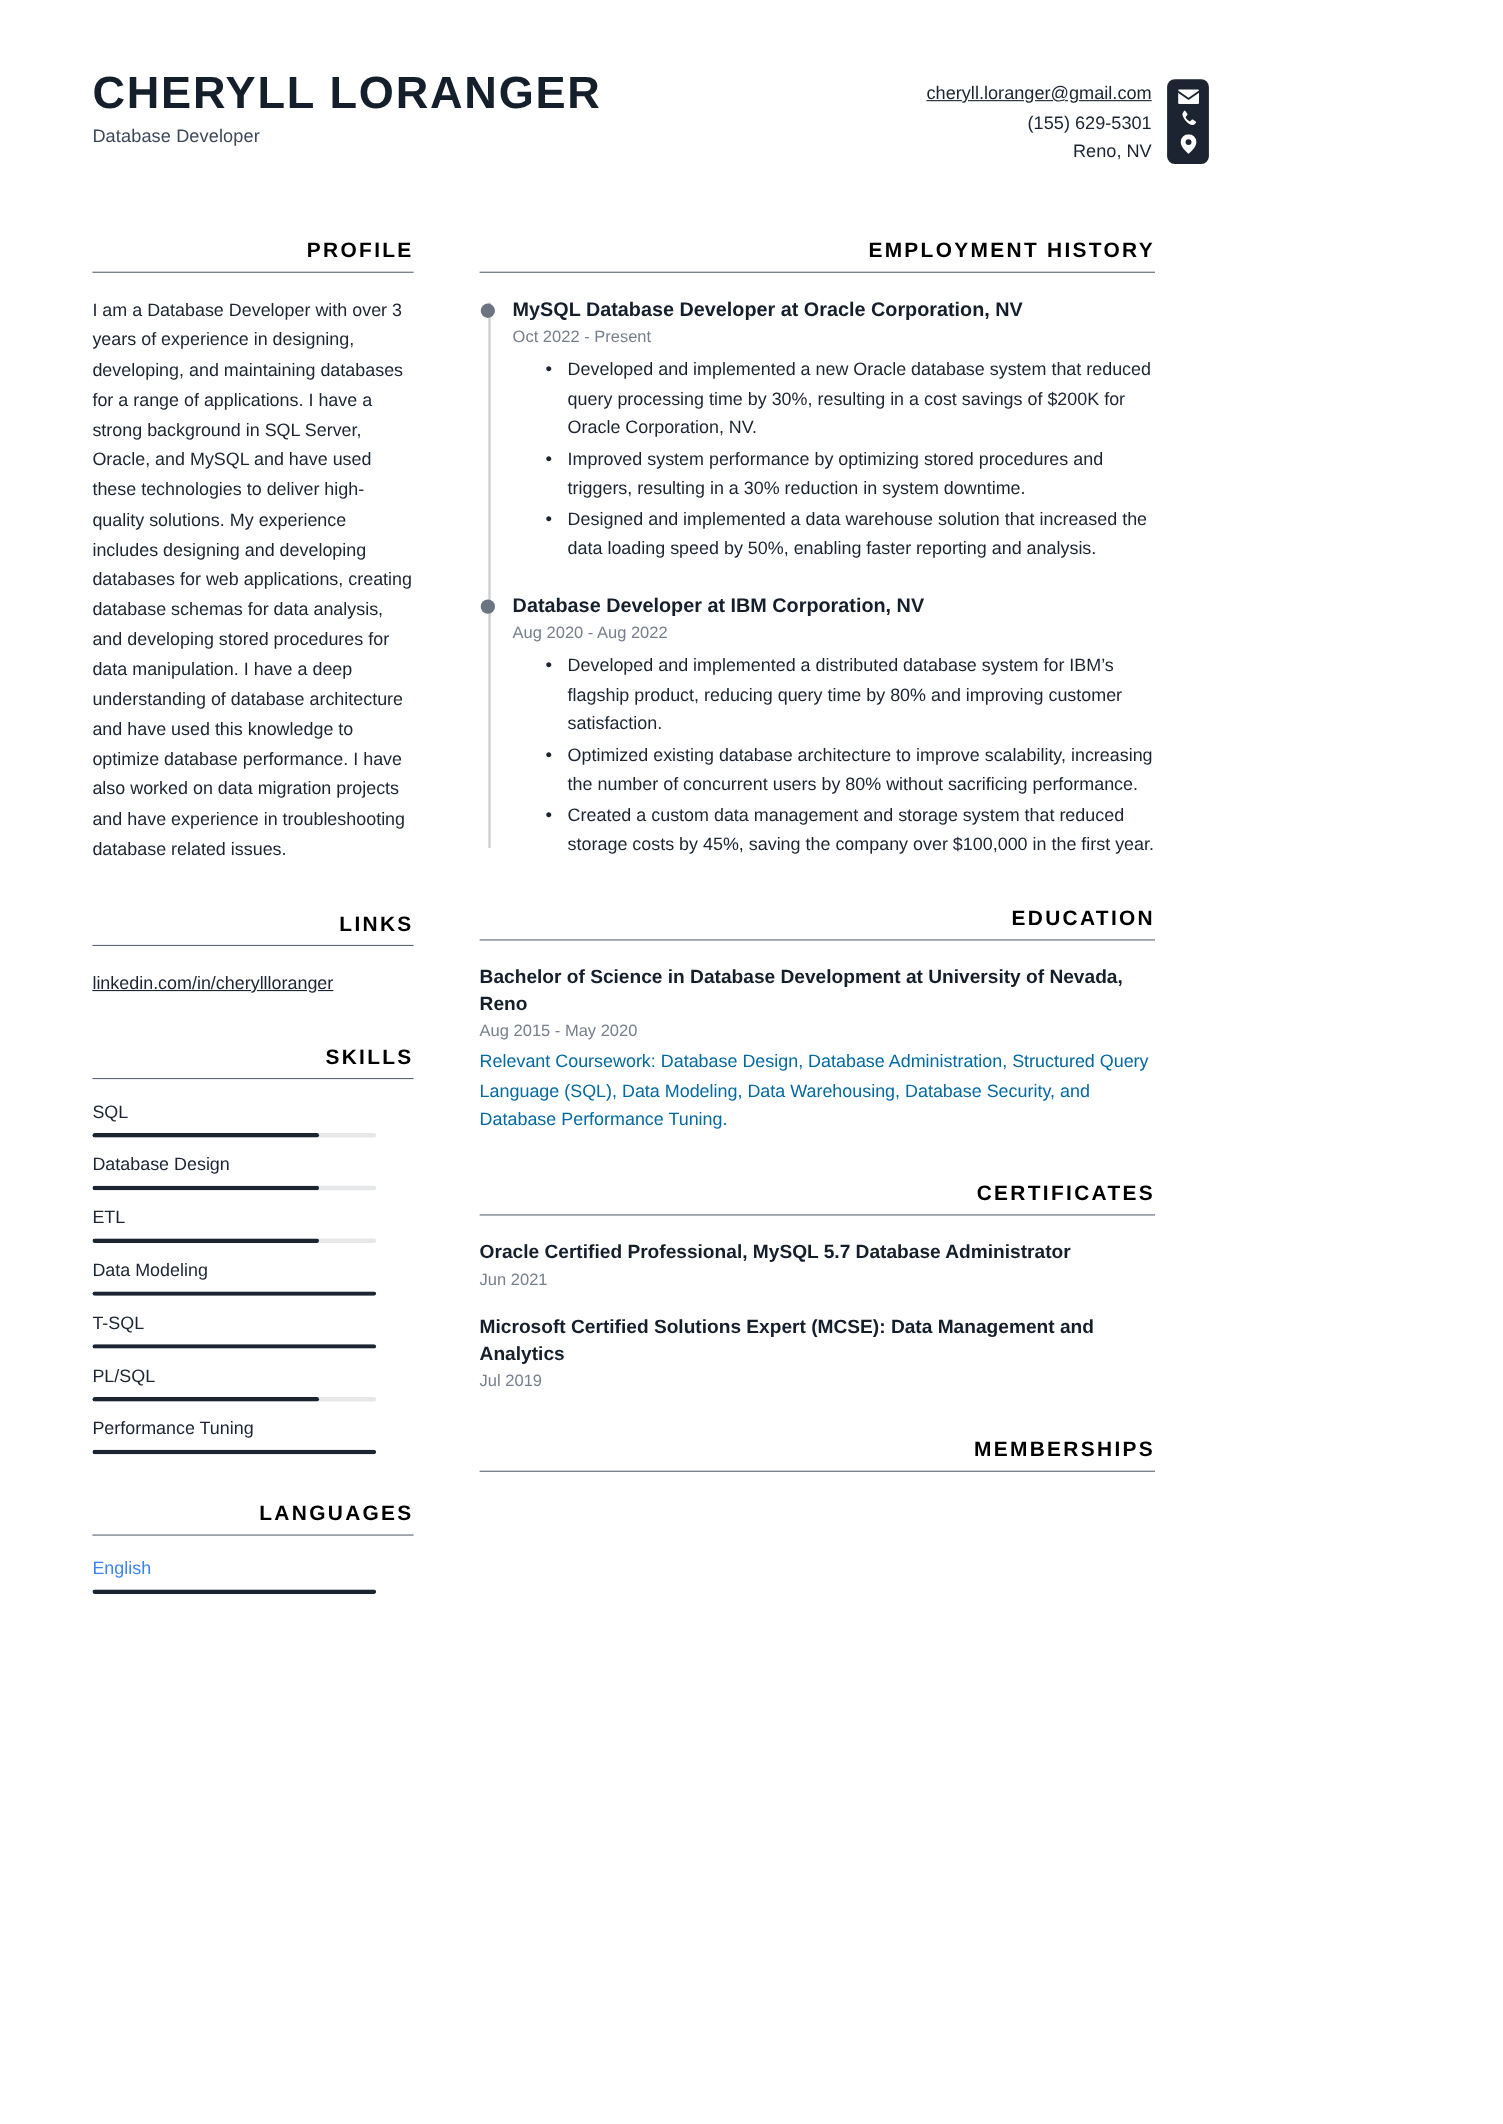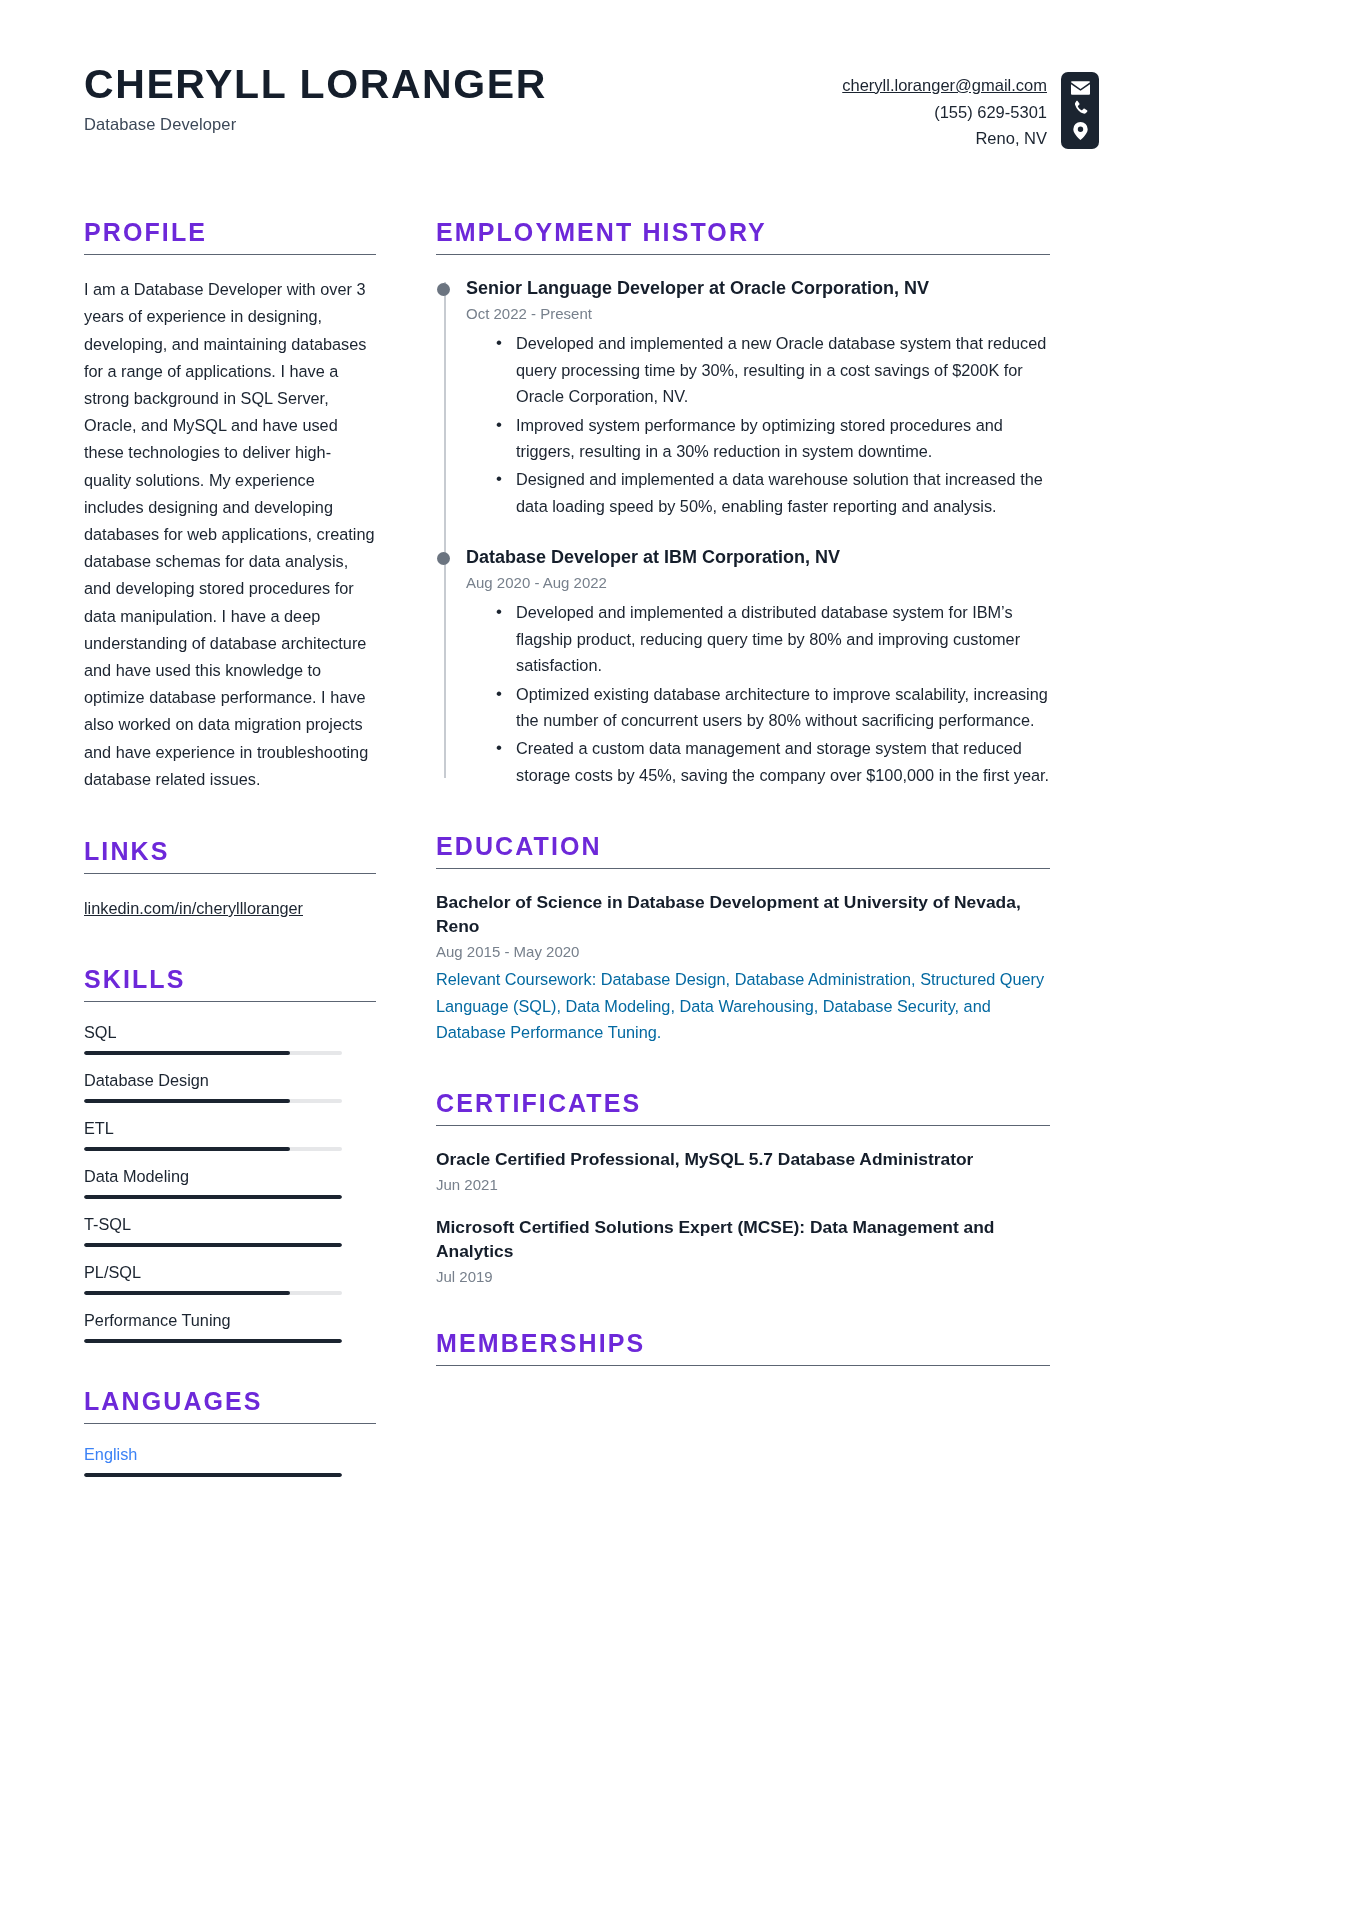--- a/index.html
+++ b/index.html
@@ -72,25 +72,26 @@
     display: flex;
     padding: 0 0 0 84px;
     margin-top: 66px;
   }
   .sidebar { width: 292px; flex: none; }
   .gutter  { width: 60px; flex: none; }
   .main    { width: 614px; flex: none; }
 
   
   .sec-title {
-    font-size: 25px;
+    font-size: 19px;
     font-weight: 700;
     letter-spacing: 2.1px;
-    color: #6d28d9;
+    color: #000000;
     text-transform: uppercase;
+    text-align: right;
   }
   .sec-rule {
     border-bottom: 1.6px solid #5c6573;
     margin-top: 7px;
     margin-bottom: 21px;
   }
   .sec { margin-bottom: 44px; }
 
   
   .profile-text {
@@ -343,21 +344,21 @@
     <div class="main">
 
       <div class="sec">
         <div class="sec-title">EMPLOYMENT HISTORY</div>
         <div class="sec-rule"></div>
         <div class="timeline">
           <div class="timeline-line"></div>
           <div id="jobs-list">
               <div class="job">
                 <span class="job-dot"></span>
-                <div class="job-head">Senior Language Developer at Oracle Corporation, NV</div>
+                <div class="job-head">MySQL Database Developer at Oracle Corporation, NV</div>
                 <div class="job-date">Oct 2022 - Present</div>
                 <ul class="job-bullets">
                   <li>Developed and implemented a new Oracle database system that reduced query processing time by 30%, resulting in a cost savings of $200K for Oracle Corporation, NV.</li>
                   <li>Improved system performance by optimizing stored procedures and triggers, resulting in a 30% reduction in system downtime.</li>
                   <li>Designed and implemented a data warehouse solution that increased the data loading speed by 50%, enabling faster reporting and analysis.</li>
                 </ul>
               </div>
               <div class="job">
                 <span class="job-dot"></span>
                 <div class="job-head">Database Developer at IBM Corporation, NV</div>

